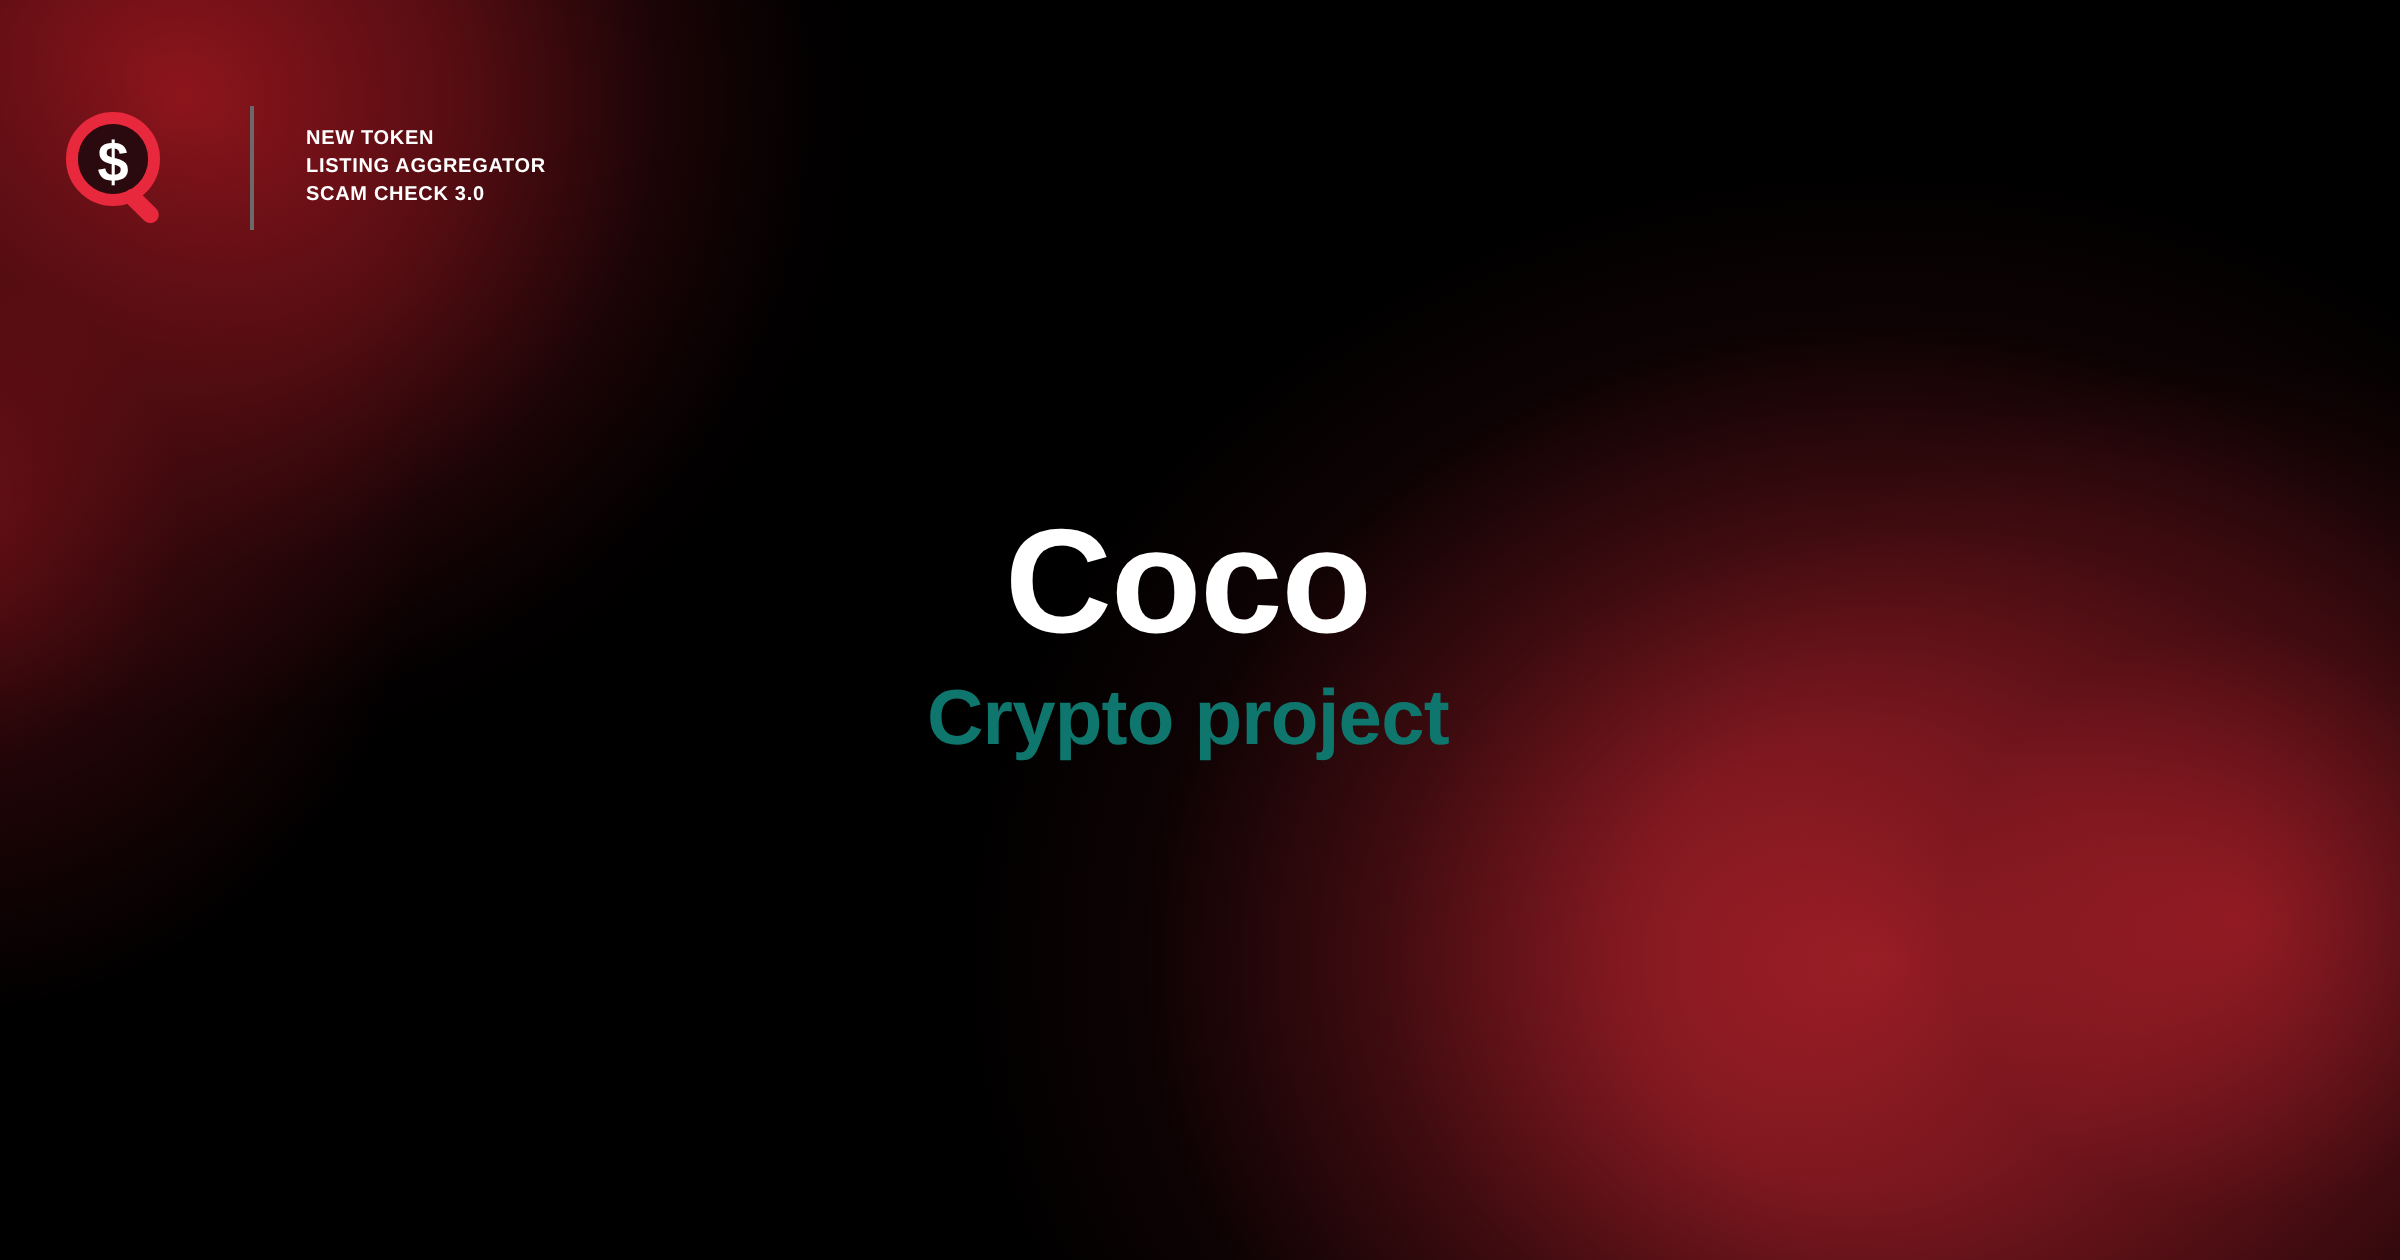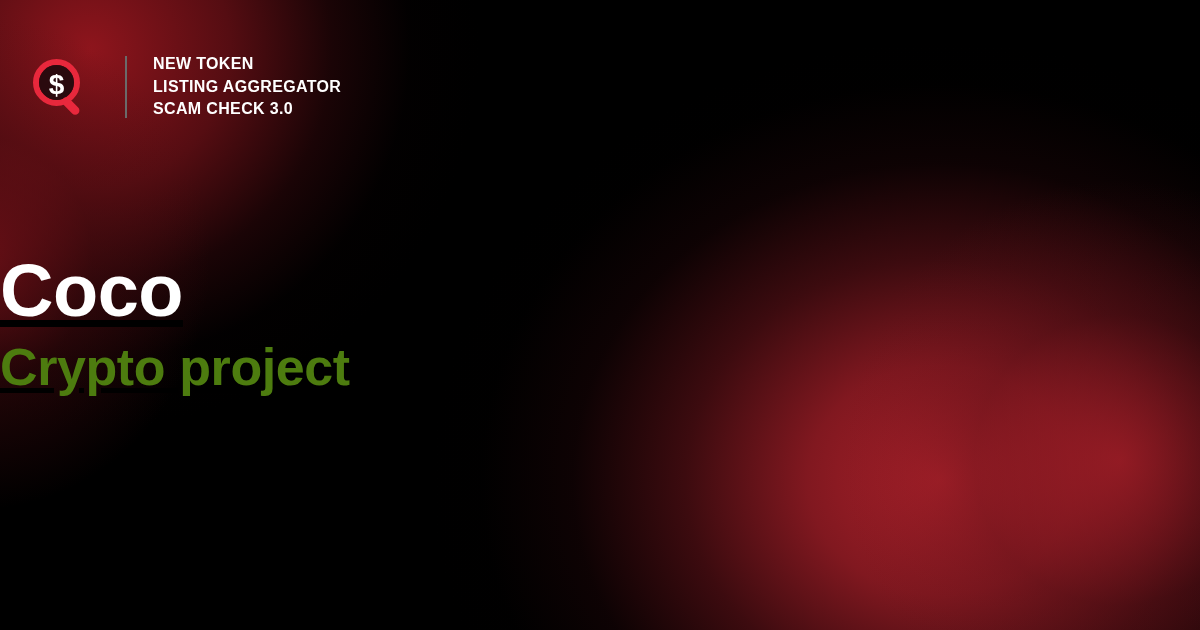--- a/index.html
+++ b/index.html
@@ -102,48 +102,48 @@
   .divider {
     width: 2px;
     height: 62px;
     background: #6a6a6a;
     margin-left: 27px;
     margin-right: 26px;
     flex: none;
   }
   .tagline {
     color: #ffffff;
-    font-size: 16px;
+    font-size: 10px;
     font-weight: 700;
     letter-spacing: 0.35px;
     line-height: 1.42;
     text-transform: uppercase;
     white-space: nowrap;
   }
 
   
   .center {
     position: absolute;
     left: 0;
     right: 12px;
     top: 252px;
+    text-align: center;
     z-index: 5;
-    text-decoration: underline;
   }
   .title-main {
     color: #ffffff;
     font-size: 74px;
     font-weight: 700;
     letter-spacing: -0.5px;
     line-height: 1.06;
     margin: 0;
   }
   .title-sub {
-    color: #4d7c0f;
-    font-size: 52px;
+    color: #0f766e;
+    font-size: 39px;
     font-weight: 700;
     letter-spacing: -0.4px;
     line-height: 1.12;
     margin: 8px 0 0 0;
   }
 
   
   .footer {
     position: absolute;
     left: 0;

